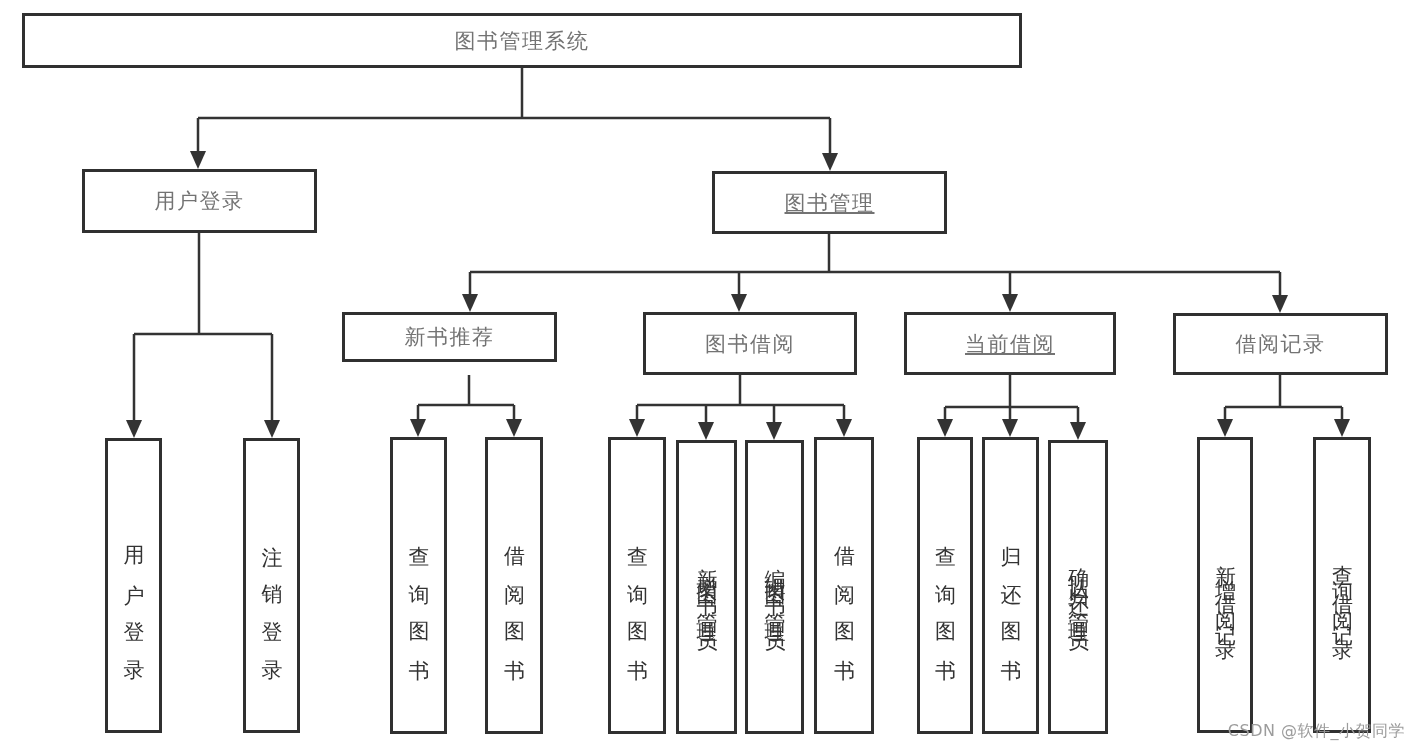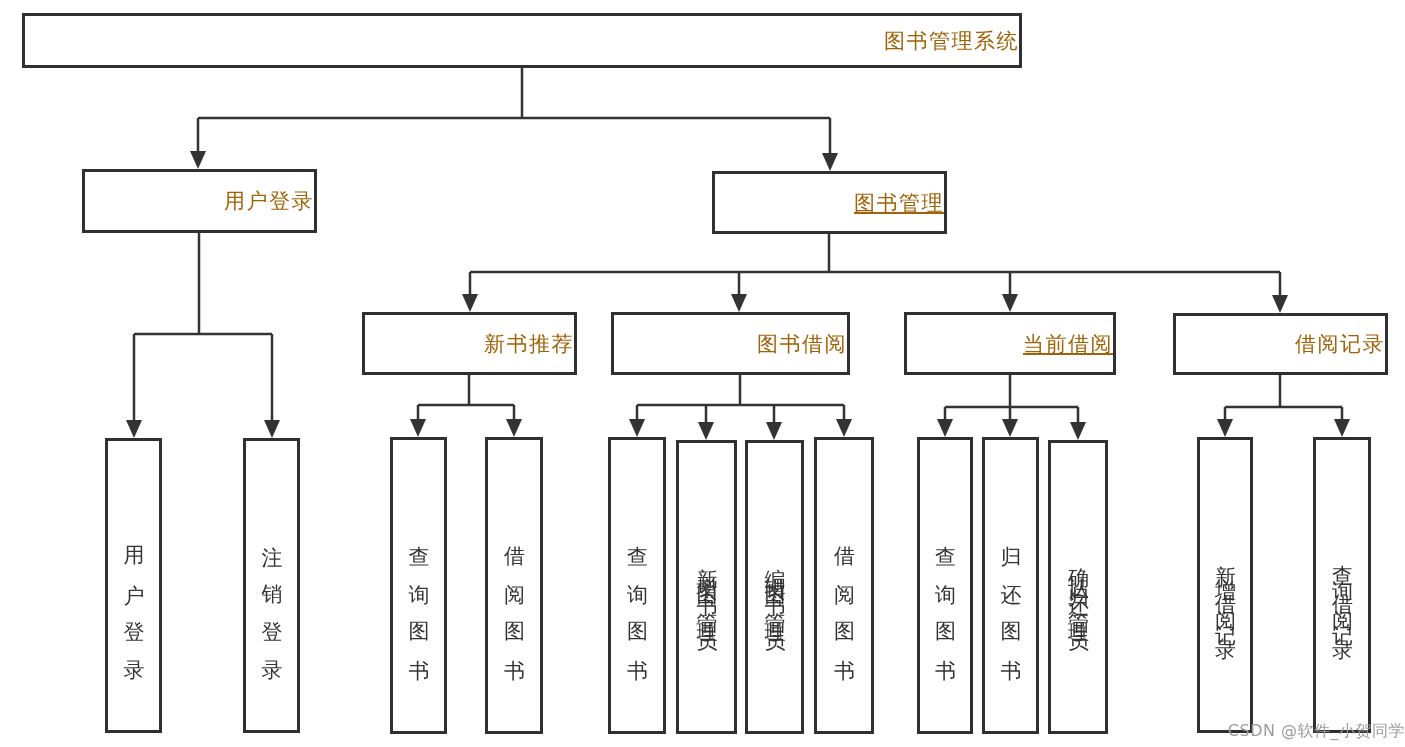--- a/index.html
+++ b/index.html
@@ -3,22 +3,22 @@
 <meta charset="utf-8">
 <style>
   html,body{margin:0;padding:0;background:#fff;}
   .stage{
     position:relative;width:1405px;height:747px;background:#ffffff;overflow:hidden;
     font-family:"DejaVu Sans","Liberation Sans",sans-serif;
   }
   svg.lines{position:absolute;left:0;top:0;z-index:1;}
   .hnode{
     position:absolute;z-index:2;box-sizing:border-box;background:#ffffff;
-    border:3px solid #303030;display:flex;align-items:center;justify-content:flex-end;
-    font-size:21px;color:#a16207;letter-spacing:1.5px;white-space:nowrap;
+    border:3px solid #303030;display:flex;align-items:center;justify-content:center;
+    font-size:21px;color:#737373;letter-spacing:1.5px;white-space:nowrap;
   }
   .vnode{
     position:absolute;z-index:2;box-sizing:border-box;background:#ffffff;
     border:3px solid #303030;writing-mode:vertical-rl;text-orientation:mixed;
     display:flex;align-items:center;justify-content:center;
     font-size:21px;color:#333333;line-height:1;
   }
   .vnode span{display:block;letter-spacing:var(--ls,10px);margin-inline-start:var(--ls,10px);}
   .sp-lg{--ls:38px;}
   .sp-md{--ls:15px;}
@@ -77,24 +77,24 @@
     <span>图书管理系统</span>
   </div>
 
   <div class="hnode" style="left:82px;top:169px;width:235px;height:64px;">
     <span>用户登录</span>
   </div>
   <div class="hnode" style="left:712px;top:171px;width:235px;height:63px;text-decoration:underline;">
     <span>图书管理</span>
   </div>
 
-  <div class="hnode" style="left:362px;top:312px;width:215px;height:63px;">
+  <div class="hnode" style="left:342px;top:312px;width:215px;height:50px;">
     <span>新书推荐</span>
   </div>
-  <div class="hnode" style="left:611px;top:312px;width:239px;height:63px;">
+  <div class="hnode" style="left:643px;top:312px;width:214px;height:63px;">
     <span>图书借阅</span>
   </div>
   <div class="hnode" style="left:904px;top:312px;width:212px;height:63px;text-decoration:underline;">
     <span>当前借阅</span>
   </div>
   <div class="hnode" style="left:1173px;top:313px;width:215px;height:62px;">
     <span>借阅记录</span>
   </div>
 
   <div class="vnode sp-lg" style="left:105px;top:438px;width:57px;height:295px;">

